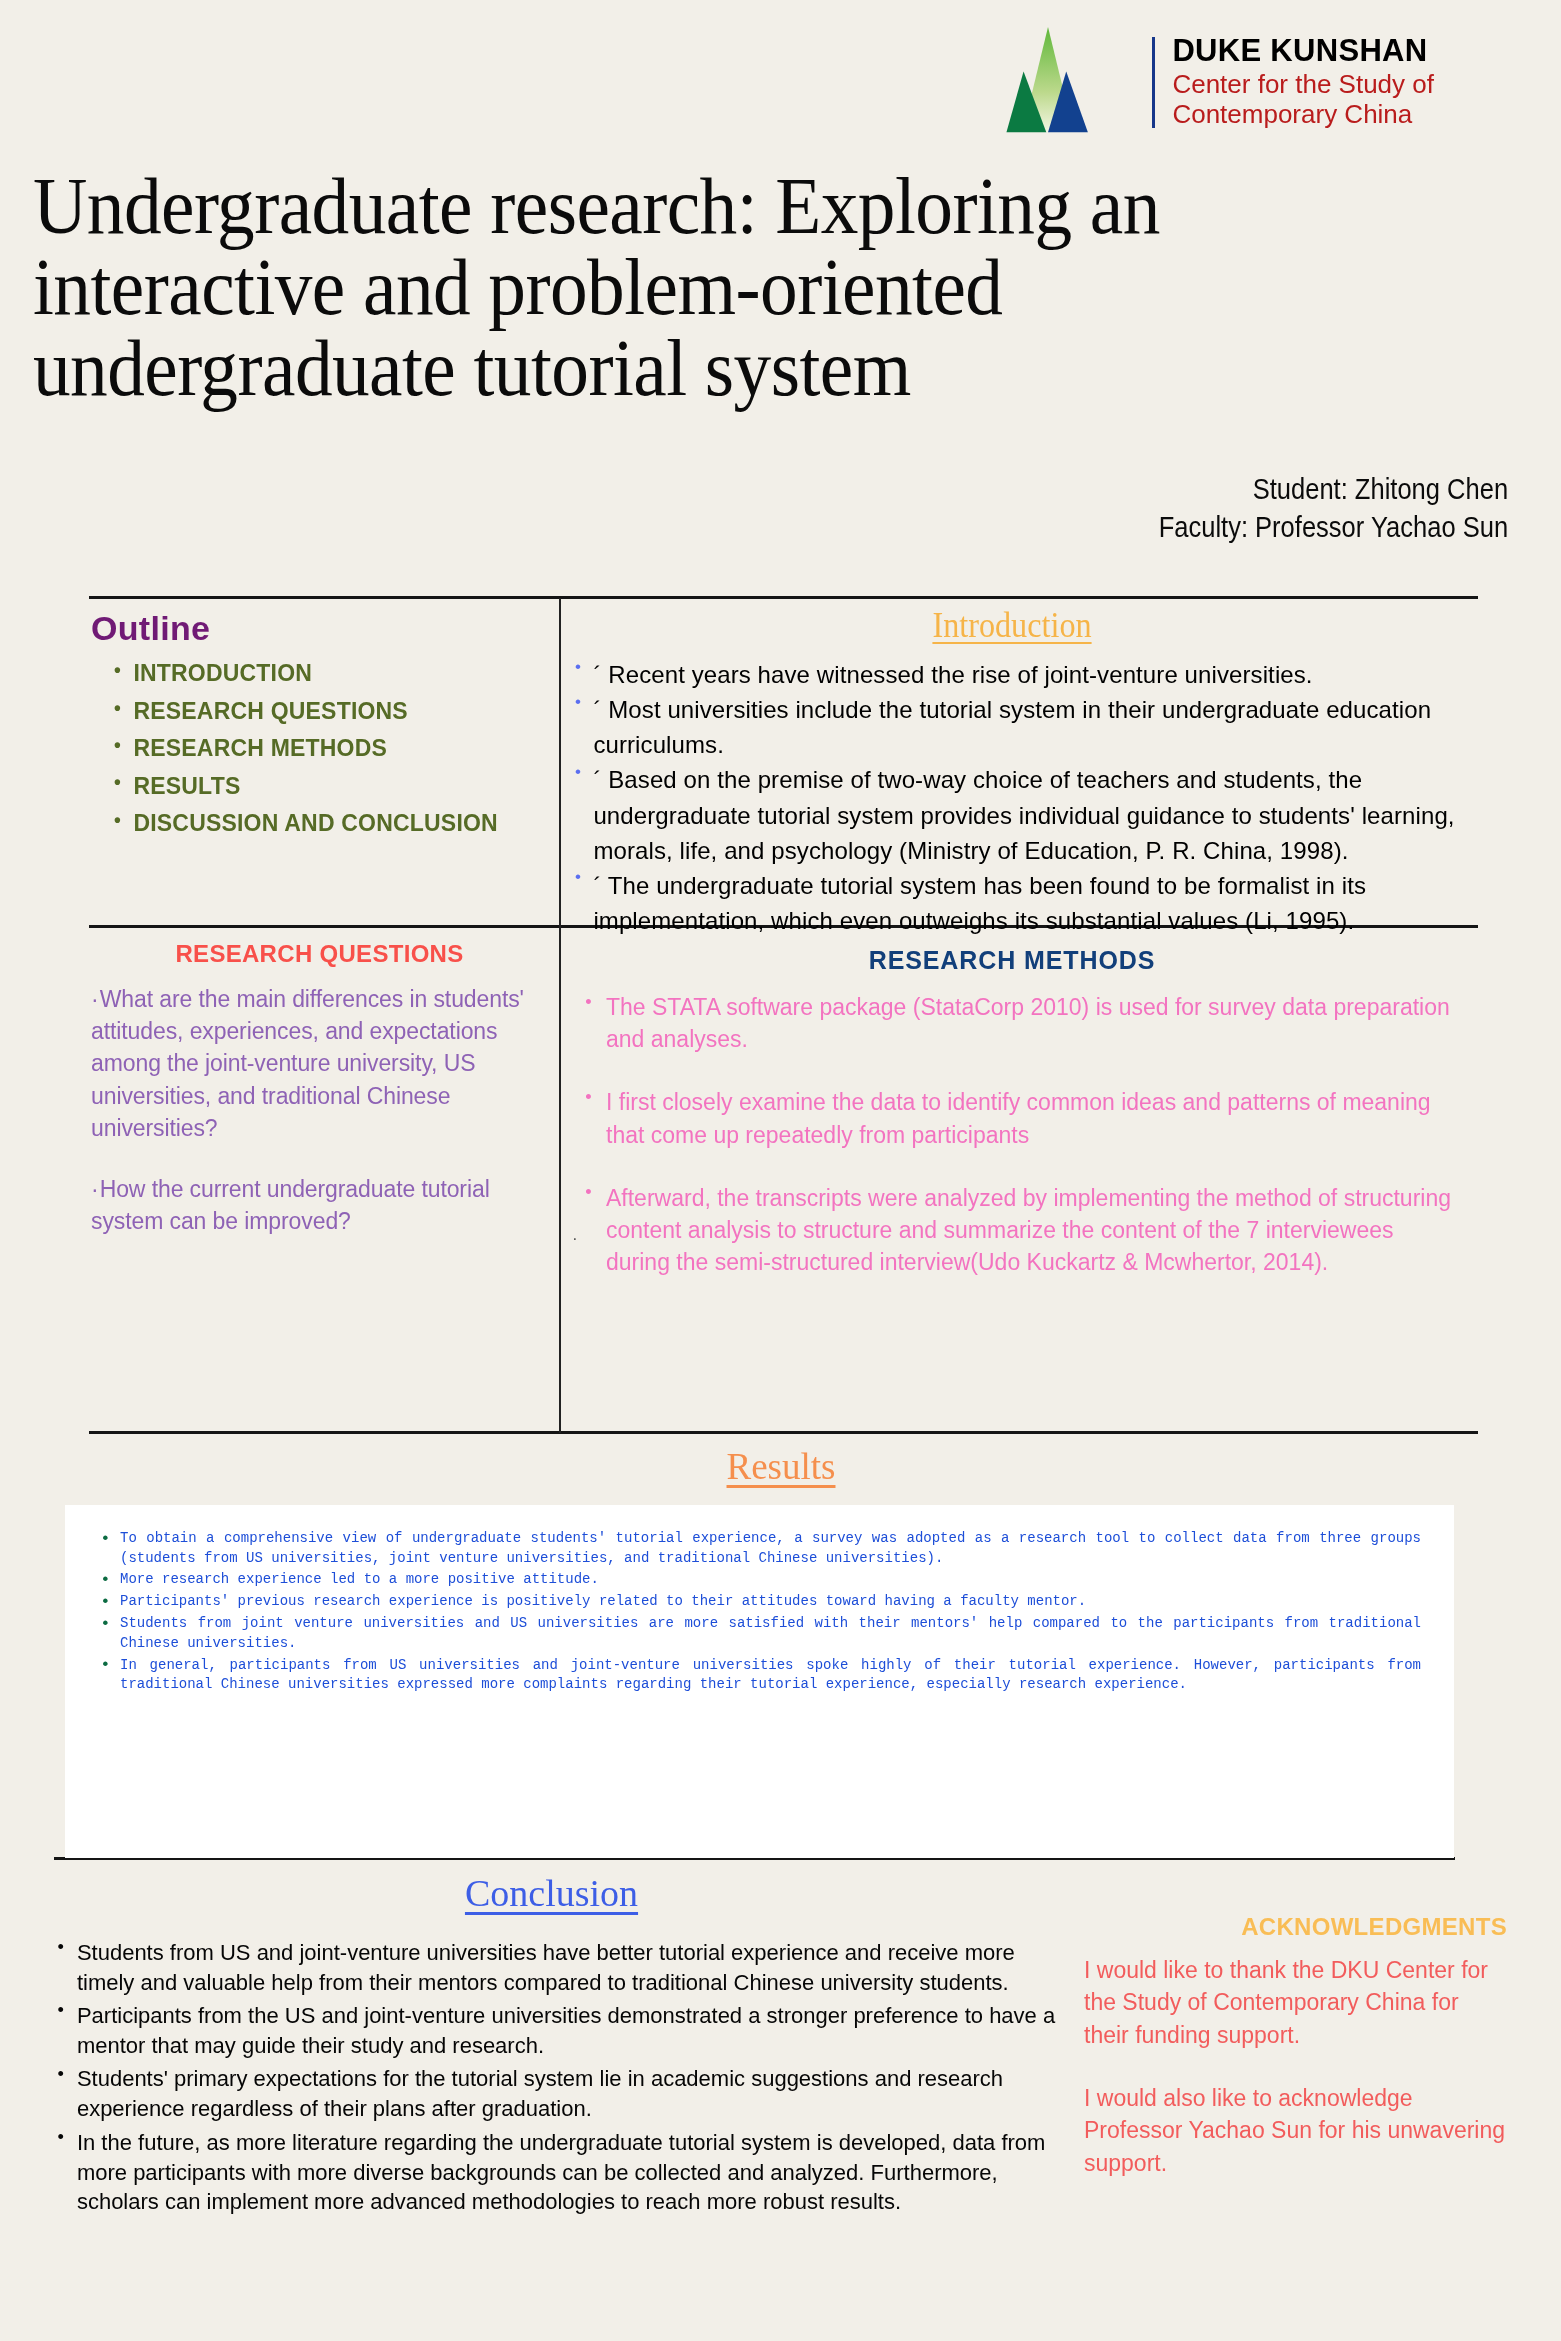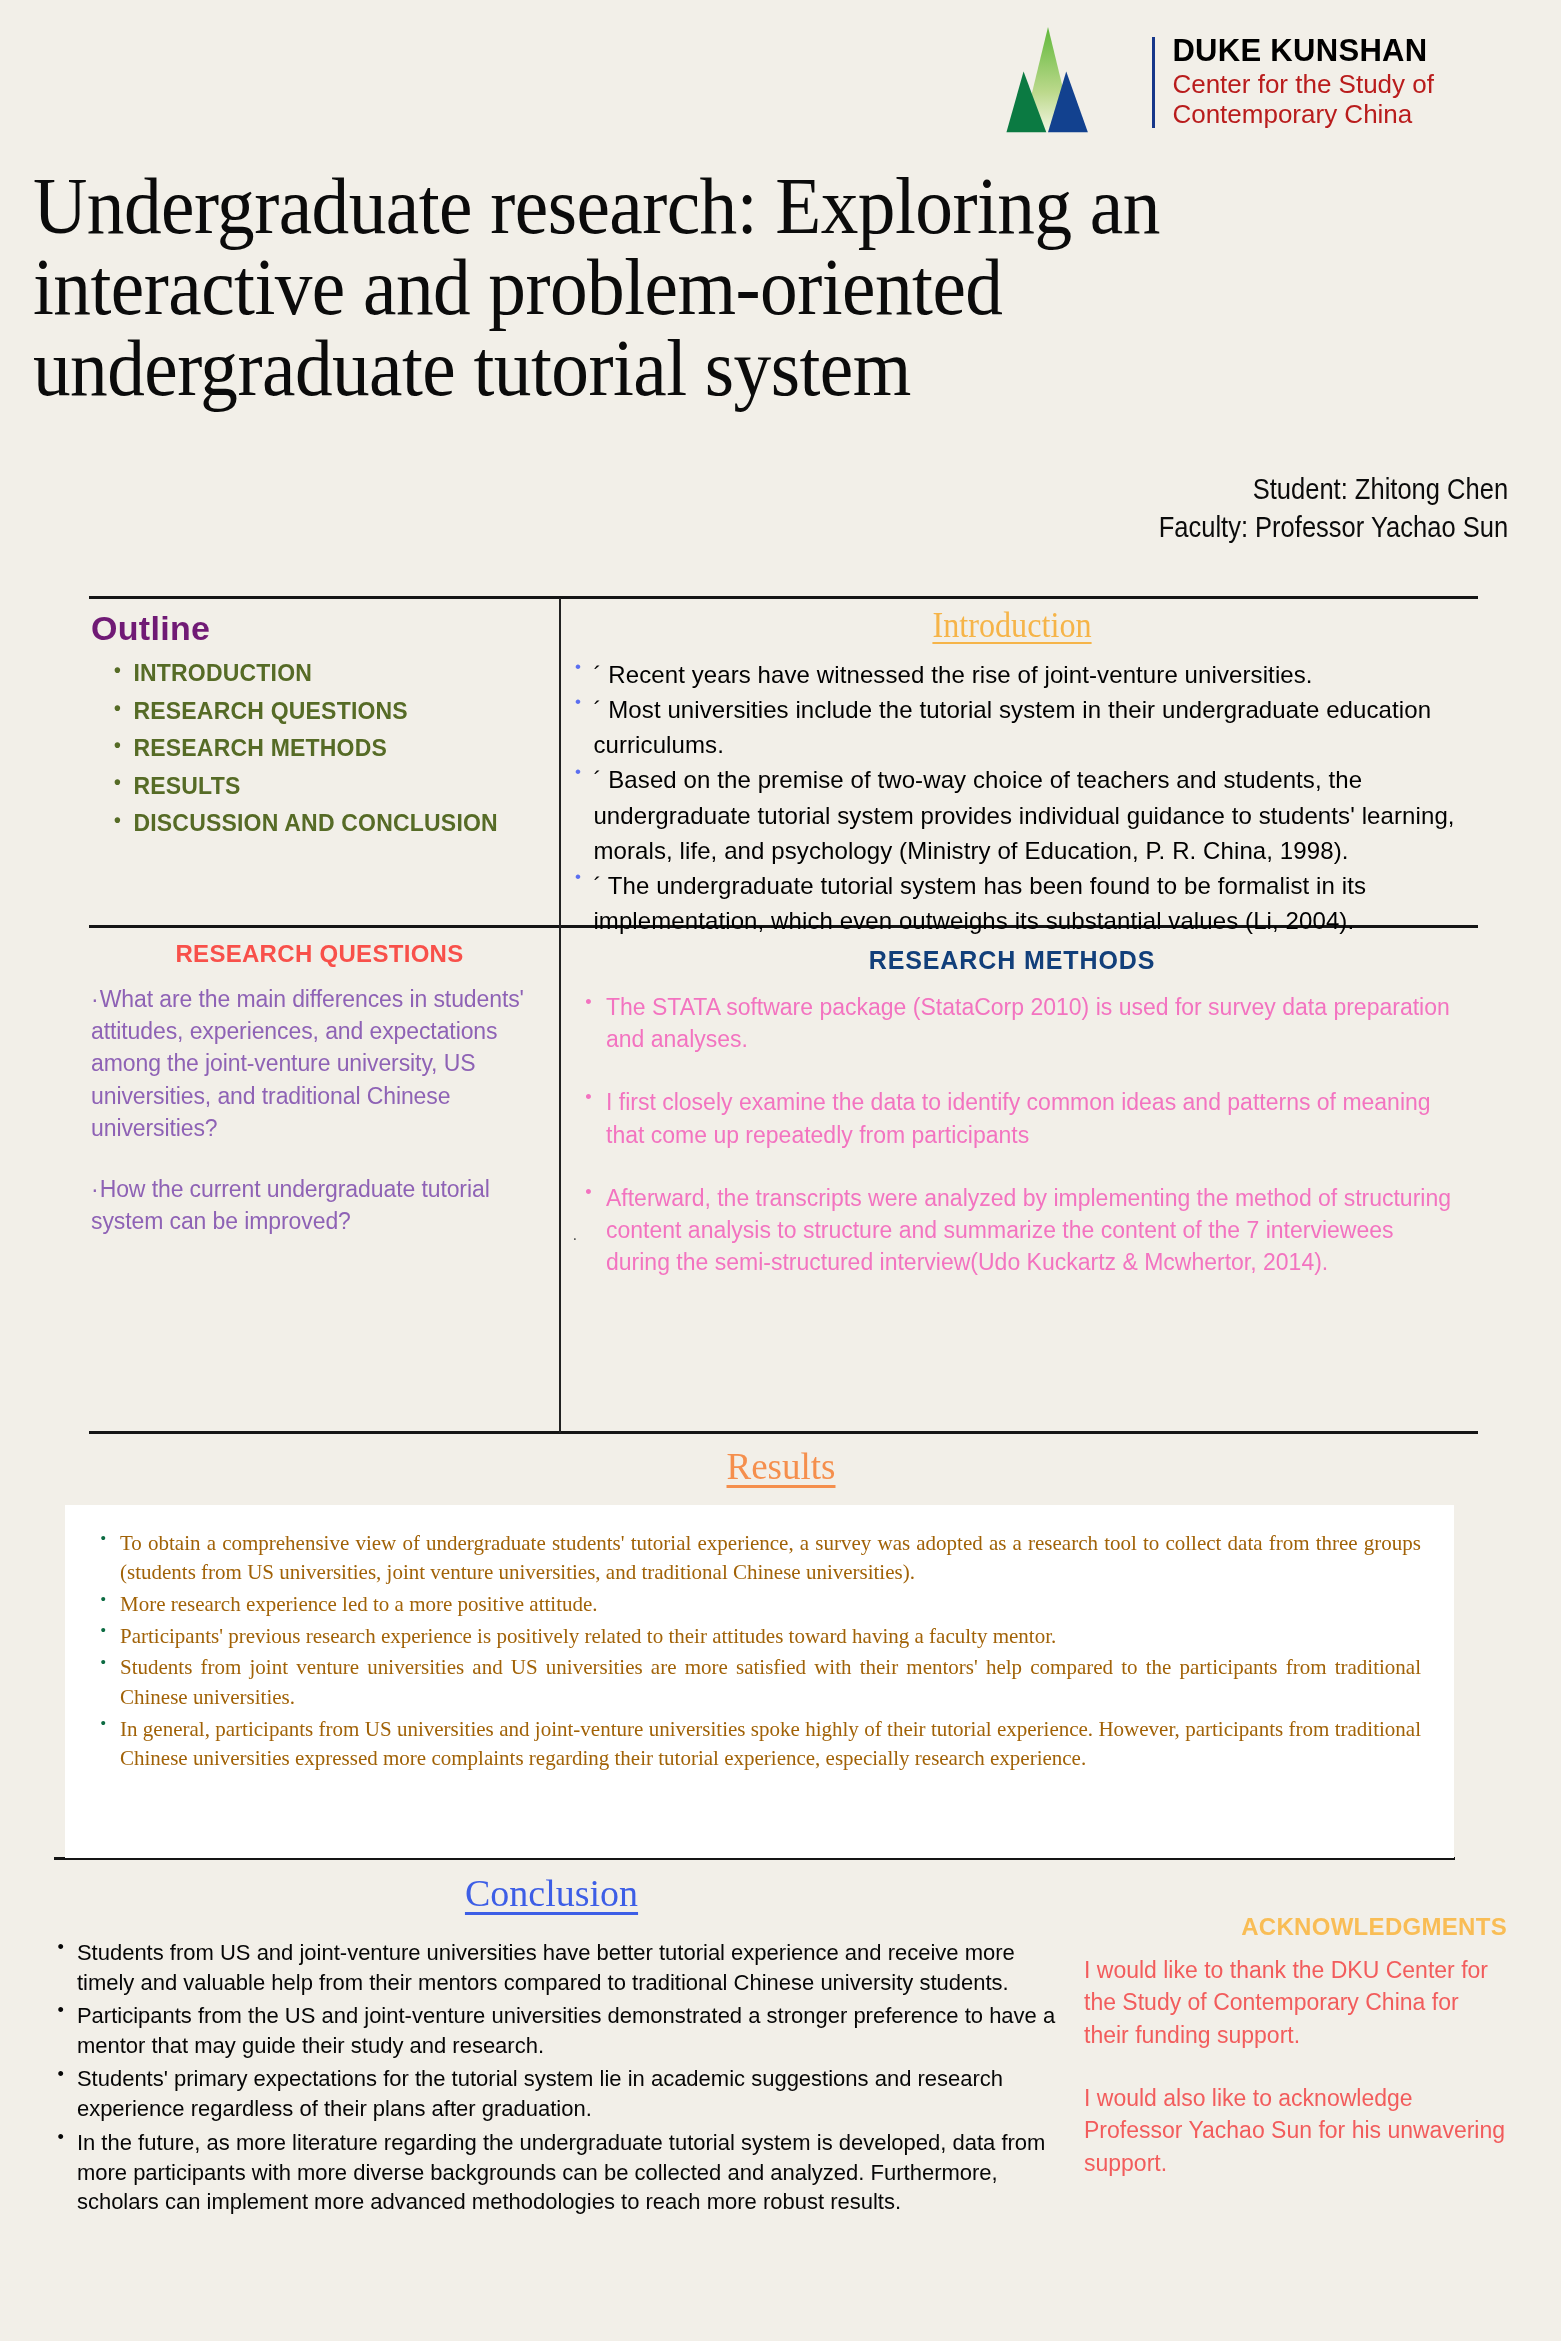--- a/index.html
+++ b/index.html
@@ -267,23 +267,23 @@
     left: 65px;
     top: 1505px;
     width: 1389px;
     height: 353px;
     background: #ffffff;
     padding: 24px 33px 17px 33px;
   }
   .results-list { list-style: none; }
   .results-list li {
     position: relative;
-    font-family: Liberation Serif, serif;
-    font-size: 21px;
-    color: #a16207;
+    font-family: Liberation Mono, monospace;
+    font-size: 14px;
+    color: #1d4ed8;
     line-height: 1.40;
     padding-left: 22px;
     margin-bottom: 2.3px;
     text-align: justify;
   }
   .results-list li::before {
     content: "\2022";
     position: absolute;
     left: 2.3px;
     top: -2.3px;
@@ -406,21 +406,21 @@
       <li>DISCUSSION AND CONCLUSION</li>
     </ul>
   </div>
 
   <div class="intro-cell">
     <div class="intro-title">Introduction</div>
     <ul class="intro-list">
       <li>´ Recent years have witnessed the rise of joint-venture universities.</li>
       <li>´ Most universities include the tutorial system in their undergraduate education curriculums.</li>
       <li>´ Based on the premise of two-way choice of teachers and students, the undergraduate tutorial system provides individual guidance to students' learning, morals, life, and psychology (Ministry of Education, P. R. China, 1998).</li>
-      <li>´ The undergraduate tutorial system has been found to be formalist in its implementation, which even outweighs its substantial values (Li, 2004).</li>
+      <li>´ The undergraduate tutorial system has been found to be formalist in its implementation, which even outweighs its substantial values (Li, 1995).</li>
     </ul>
   </div>
 
   <div class="rq-cell">
     <div class="rq-title">RESEARCH  QUESTIONS</div>
     <div class="rq-p">What are the main differences in students' attitudes, experiences, and expectations among the joint-venture university, US universities, and traditional Chinese universities?</div>
     <div class="rq-p">How the current undergraduate tutorial system can be improved?</div>
   </div>
 
   <div class="rm-cell">

